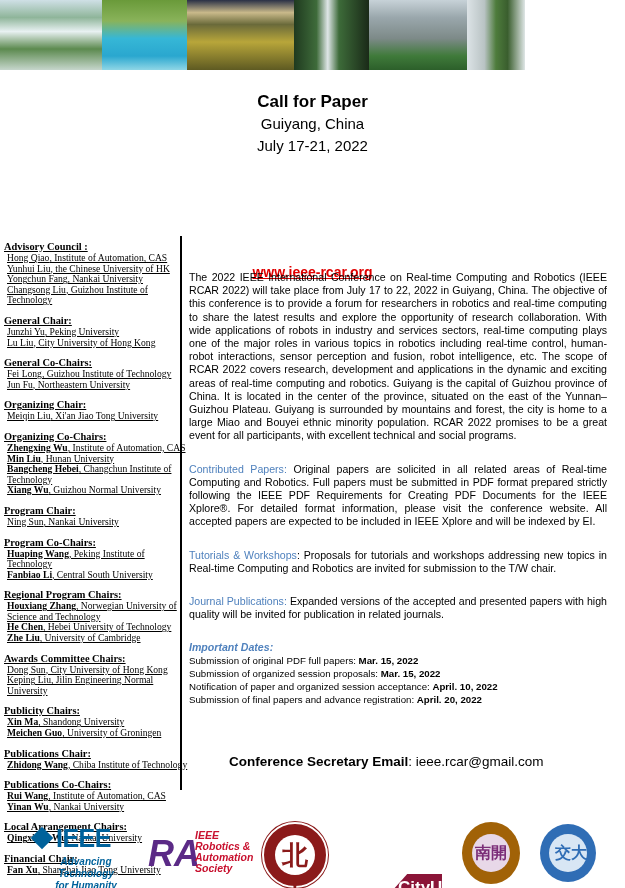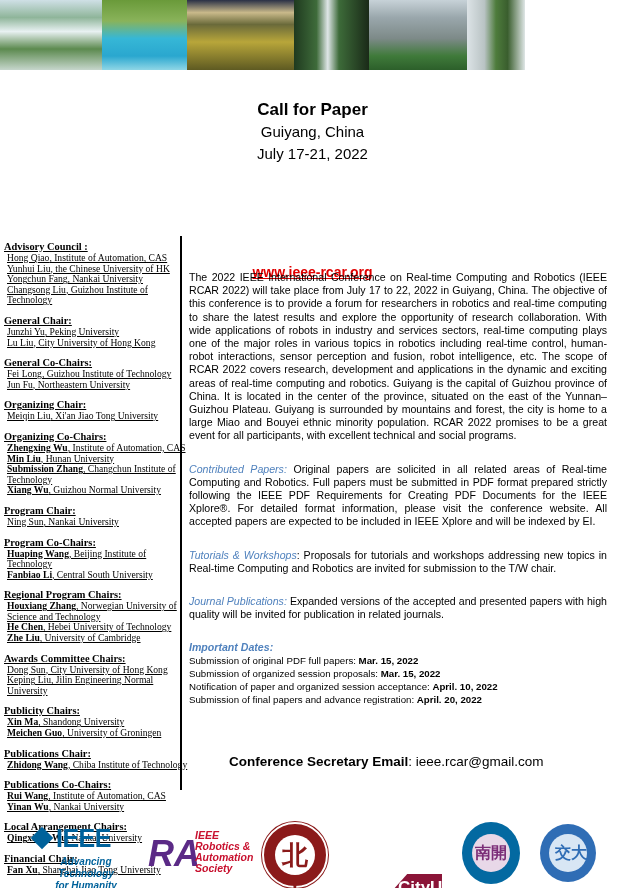--- a/index.html
+++ b/index.html
@@ -6,37 +6,37 @@
   body { width:625px; height:888px; position:relative; overflow:hidden; font-family:"Liberation Sans", sans-serif; color:#000; }
   .banner { position:absolute; left:0; top:0; width:625px; height:70px; display:flex; }
   .banner .ph { height:70px; flex:none; }
   .p1 { width:102px; background:linear-gradient(180deg,#cfe0e6 0%,#8fb59a 25%,#e8f1f2 45%,#5c8a4f 70%,#c6d6cc 100%); }
   .p2 { width:85px; background:linear-gradient(180deg,#6a9a3a 0%,#89b35a 30%,#36b7d6 55%,#2aa7cf 80%,#8fd6e6 100%); }
   .p3 { width:107px; background:linear-gradient(180deg,#2a3046 0%,#c9b98a 18%,#6a6a3a 35%,#b8a63a 60%,#5e5a22 100%); }
   .p4 { width:75px; background:linear-gradient(90deg,#1f3a1f 0%,#3e6b3a 30%,#dfe6e8 45%,#3d6b39 60%,#1a2a18 100%); }
   .p5 { width:98px; background:linear-gradient(180deg,#c7d2d8 0%,#9aa7ac 25%,#7d8a88 55%,#3f7a3a 80%,#2c5f2a 100%); }
   .p6 { width:58px; background:linear-gradient(90deg,#dce3e6 0%,#b9c3c4 30%,#4e7c3c 50%,#3a5e2e 70%,#dfe6e6 100%); }
 
-  .title-block { position:absolute; left:0; top:94px; width:625px; text-align:center; }
+  .title-block { position:absolute; left:0; top:86px; width:625px; text-align:center; }
   .cfp { font-size:17px; font-weight:bold; margin-top:6px; }
   .conf { color:#31849b; font-size:20.5px; font-weight:bold; line-height:30px; margin-top:4px; }
   .loc { font-size:15px; line-height:20px; margin-top:2px; }
   .url { position:absolute; left:0; width:625px; top:222px; text-align:center; font-size:14px; font-weight:bold; color:#e00000; text-decoration:underline;margin-top:42px; }
 
   .sidebar { position:absolute; left:4px; top:241px; width:176px; font-family:"Liberation Serif", serif; font-size:9.6px; line-height:10.6px; }
   .sidebar .sec { margin-bottom:9px;text-decoration:underline; }
   .sidebar .h { font-weight:bold; font-size:10.4px; line-height:12px; }
   .sidebar .m { padding-left:3px; white-space:nowrap; }
   .sidebar .m.wrap { white-space:normal; text-indent:0; }
   .sidebar b { font-weight:bold; }
   .divider { position:absolute; left:180px; top:236px; width:2px; height:554px; background:#000; }
 
   .main { position:absolute; left:189px; top:259px; width:418px; font-size:10.6px; line-height:13.2px; text-align:justify; }
   .main p { margin:12px 0 20px 0; }
-  .lbl { color:#4f81bd; font-style:italic; }
+  .lbl { color:#4f81bd; }
   .dates { font-size:9.7px; line-height:13px; text-align:left; }
   .dates .hd { color:#4f81bd; font-style:italic; font-weight:bold; font-size:10.6px; line-height:13px; }
   .dates b { font-weight:bold; }
   .email { position:absolute; left:229px; top:754px; font-size:13.5px; }
   .email b { font-weight:bold; }
 
   .logos { position:absolute; left:0; top:818px; width:625px; height:70px; }
   .logo { position:absolute; }
   .ieee { left:32px; top:8px; width:108px; height:56px; }
   .ieee .word { position:absolute; left:24px; top:-2px; font-size:25px; font-weight:bold; color:#00629b; letter-spacing:-0.5px; }
@@ -45,21 +45,21 @@
   .ras { left:148px; top:10px; width:110px; height:54px; }
   .ras .ra { position:absolute; left:0; top:6px; font-size:36px; font-weight:bold; font-style:italic; color:#5b2a86; line-height:40px; }
   .ras .txt { position:absolute; left:47px; top:2px; font-size:10.5px; font-weight:bold; font-style:italic; color:#c8102e; line-height:11px; }
   .pku { left:262px; top:4px; width:62px; height:62px; border-radius:50%; background:#8b1a1a; border:2px solid #fff; box-shadow:0 0 0 1px #8b1a1a; }
   .pku .in { position:absolute; left:11px; top:11px; width:40px; height:40px; border-radius:50%; background:#fff; color:#8b1a1a; font-size:26px; text-align:center; line-height:40px; font-weight:bold; }
   .cityu { left:340px; top:16px; width:104px; height:58px;margin-top:36px; }
   .cityu .shape { position:absolute; left:44px; top:4px; width:58px; height:26px; background:#8b1538; clip-path:polygon(40% 0,100% 0,100% 100%,0 100%); }
   .cityu .cu { position:absolute; left:58px; top:8px; color:#fff; font-size:17px; font-weight:bold; }
   .cityu .cn { position:absolute; left:8px; top:32px; font-size:11px; color:#222; }
   .cityu .en { position:absolute; left:8px; top:45px; font-size:6.5px; color:#222; }
-  .nku { left:462px; top:4px; width:58px; height:62px; border-radius:50%; background:#0369a1; }
+  .nku { left:462px; top:4px; width:58px; height:62px; border-radius:50%; background:#a16207; }
   .nku .in { position:absolute; left:10px; top:12px; width:38px; height:38px; border-radius:50%; background:#e8d8e8; color:#7b2d78; text-align:center; line-height:38px; font-size:16px; font-weight:bold; }
   .sjtu { left:540px; top:6px; width:56px; height:58px; border-radius:50%; background:#2f6db5; }
   .sjtu .in { position:absolute; left:9px; top:10px; width:38px; height:38px; border-radius:50%; background:#d8e6f4; color:#2f6db5; text-align:right; line-height:38px; font-size:16px; font-weight:bold; }
 </style>
 </head>
 <body>
 
 <div class="banner">
   <div class="ph p1"></div>
   <div class="ph p2"></div>
@@ -95,30 +95,30 @@
       <div class="m"><span>Jun Fu</span><span>, Northeastern University</span></div>
     </div>
     <div class="sec">
       <div class="h">Organizing Chair:</div>
       <div class="m"><span>Meiqin Liu</span><span>, Xi'an Jiao Tong University</span></div>
     </div>
     <div class="sec">
       <div class="h">Organizing Co-Chairs:</div>
       <div class="m"><b>Zhengxing Wu</b><span>, Institute of Automation, CAS</span></div>
       <div class="m"><b>Min Liu</b><span>, Hunan University</span></div>
-      <div class="m wrap"><b>Submission Zhang</b><span>, Changchun Institute of Technology</span></div>
+      <div class="m wrap"><b>Bangcheng Hebei</b><span>, Changchun Institute of Technology</span></div>
       <div class="m"><b>Xiang Wu</b><span>, Guizhou Normal University</span></div>
     </div>
     <div class="sec">
       <div class="h">Program Chair:</div>
       <div class="m"><span>Ning Sun</span><span>, Nankai University</span></div>
     </div>
     <div class="sec">
       <div class="h">Program Co-Chairs:</div>
-      <div class="m wrap"><b>Huaping Wang</b><span>, Beijing Institute of Technology</span></div>
+      <div class="m wrap"><b>Huaping Wang</b><span>, Peking Institute of Technology</span></div>
       <div class="m"><b>Fanbiao Li</b><span>, Central South University</span></div>
     </div>
     <div class="sec">
       <div class="h">Regional Program Chairs:</div>
       <div class="m wrap"><b>Houxiang Zhang</b><span>, Norwegian University of Science and Technology</span></div>
       <div class="m"><b>He Chen</b><span>, Hebei University of Technology</span></div>
       <div class="m"><b>Zhe Liu</b><span>, University of Cambridge</span></div>
     </div>
     <div class="sec">
       <div class="h">Awards Committee Chairs:</div>

